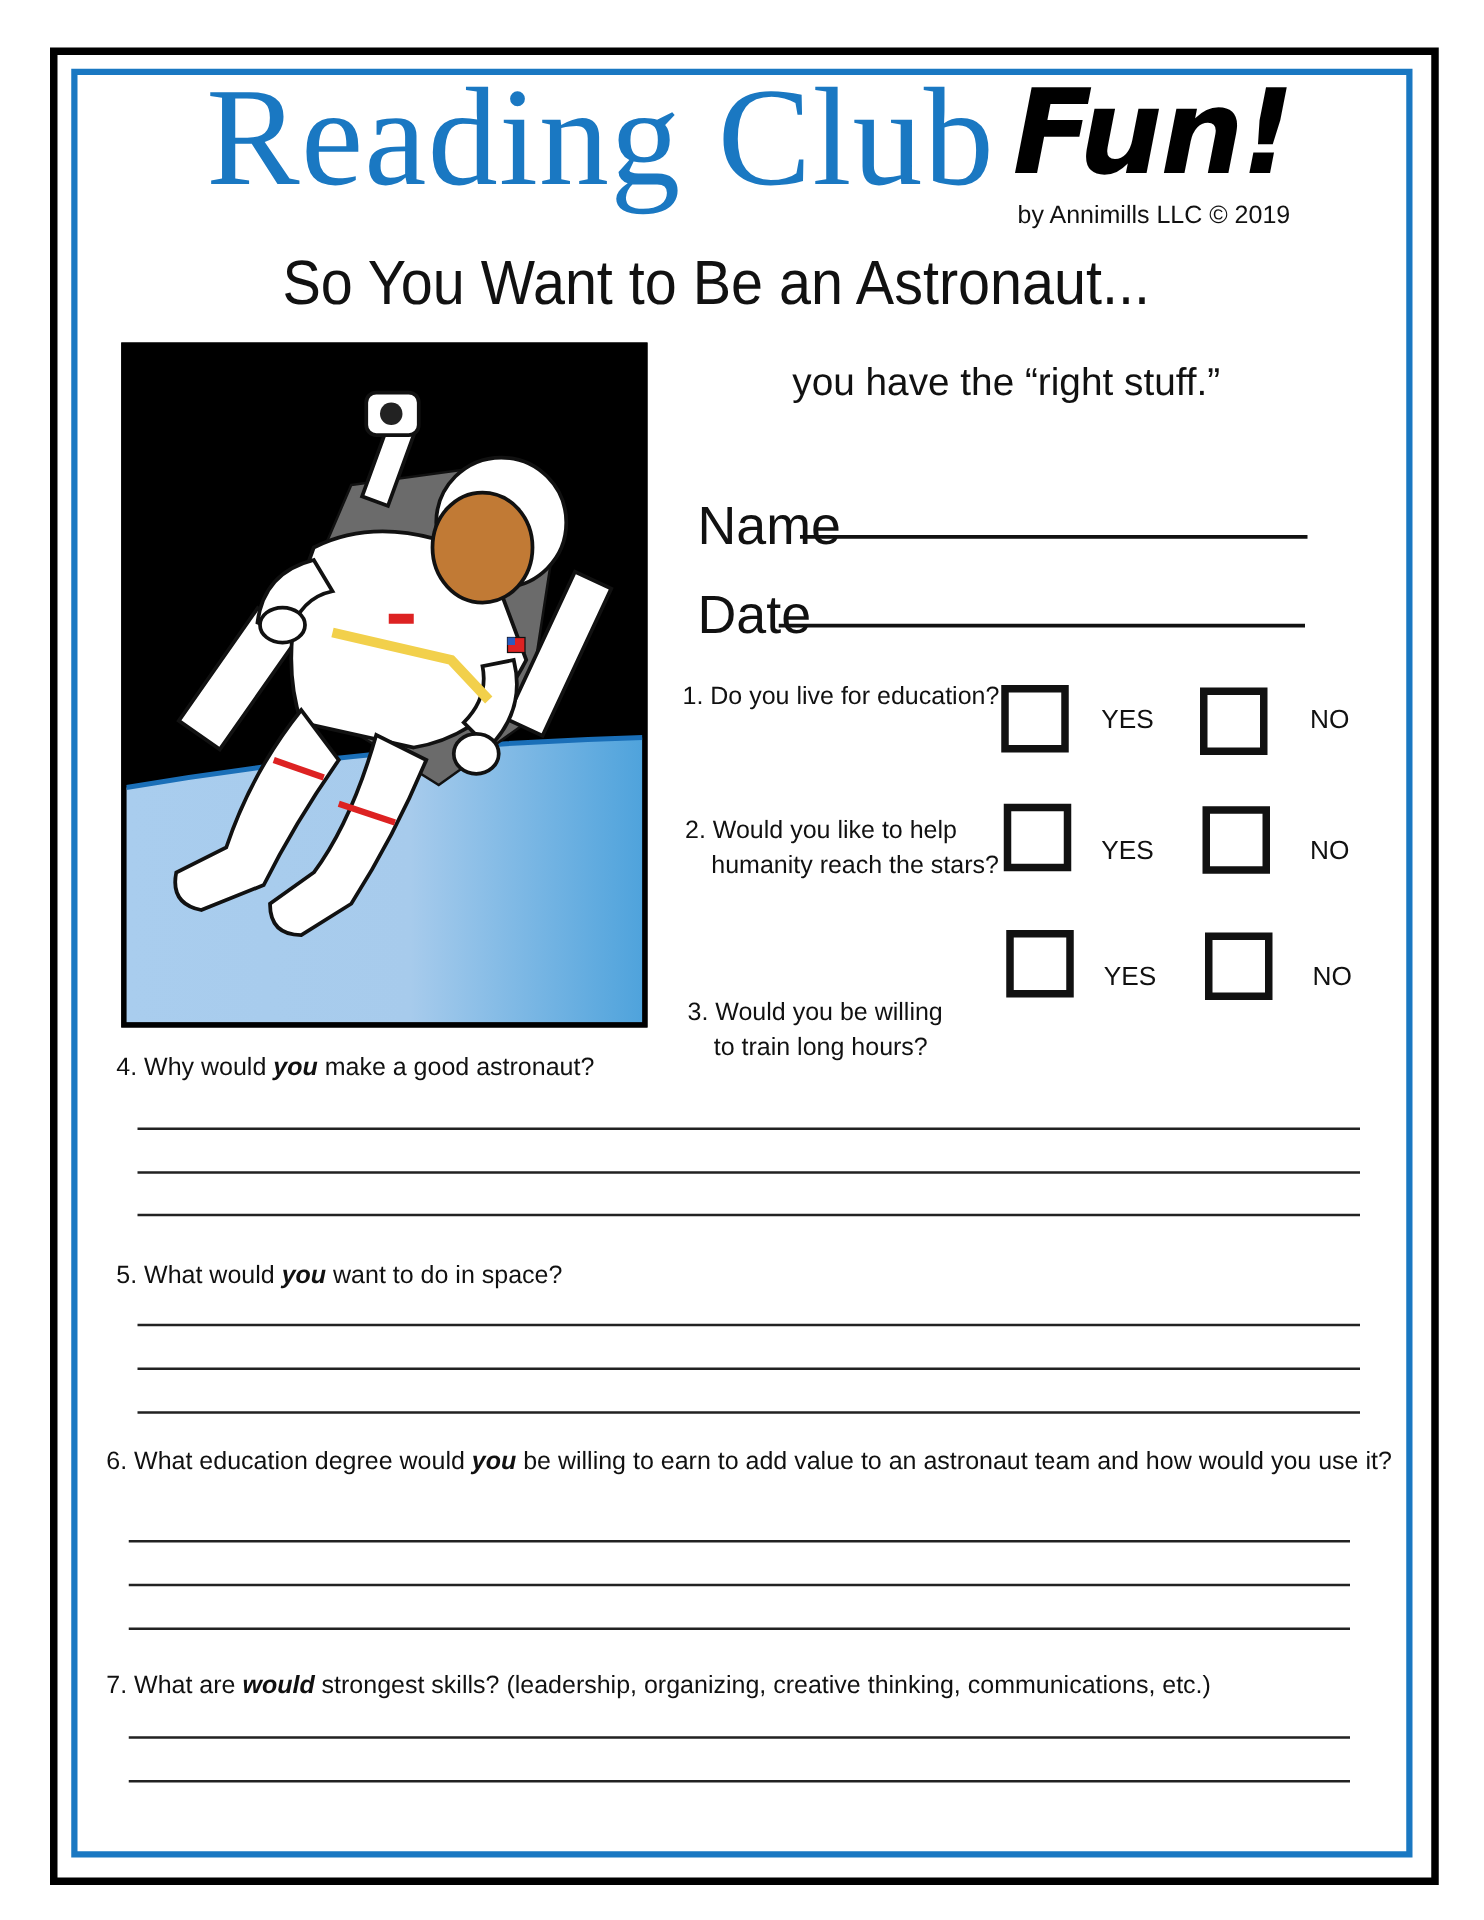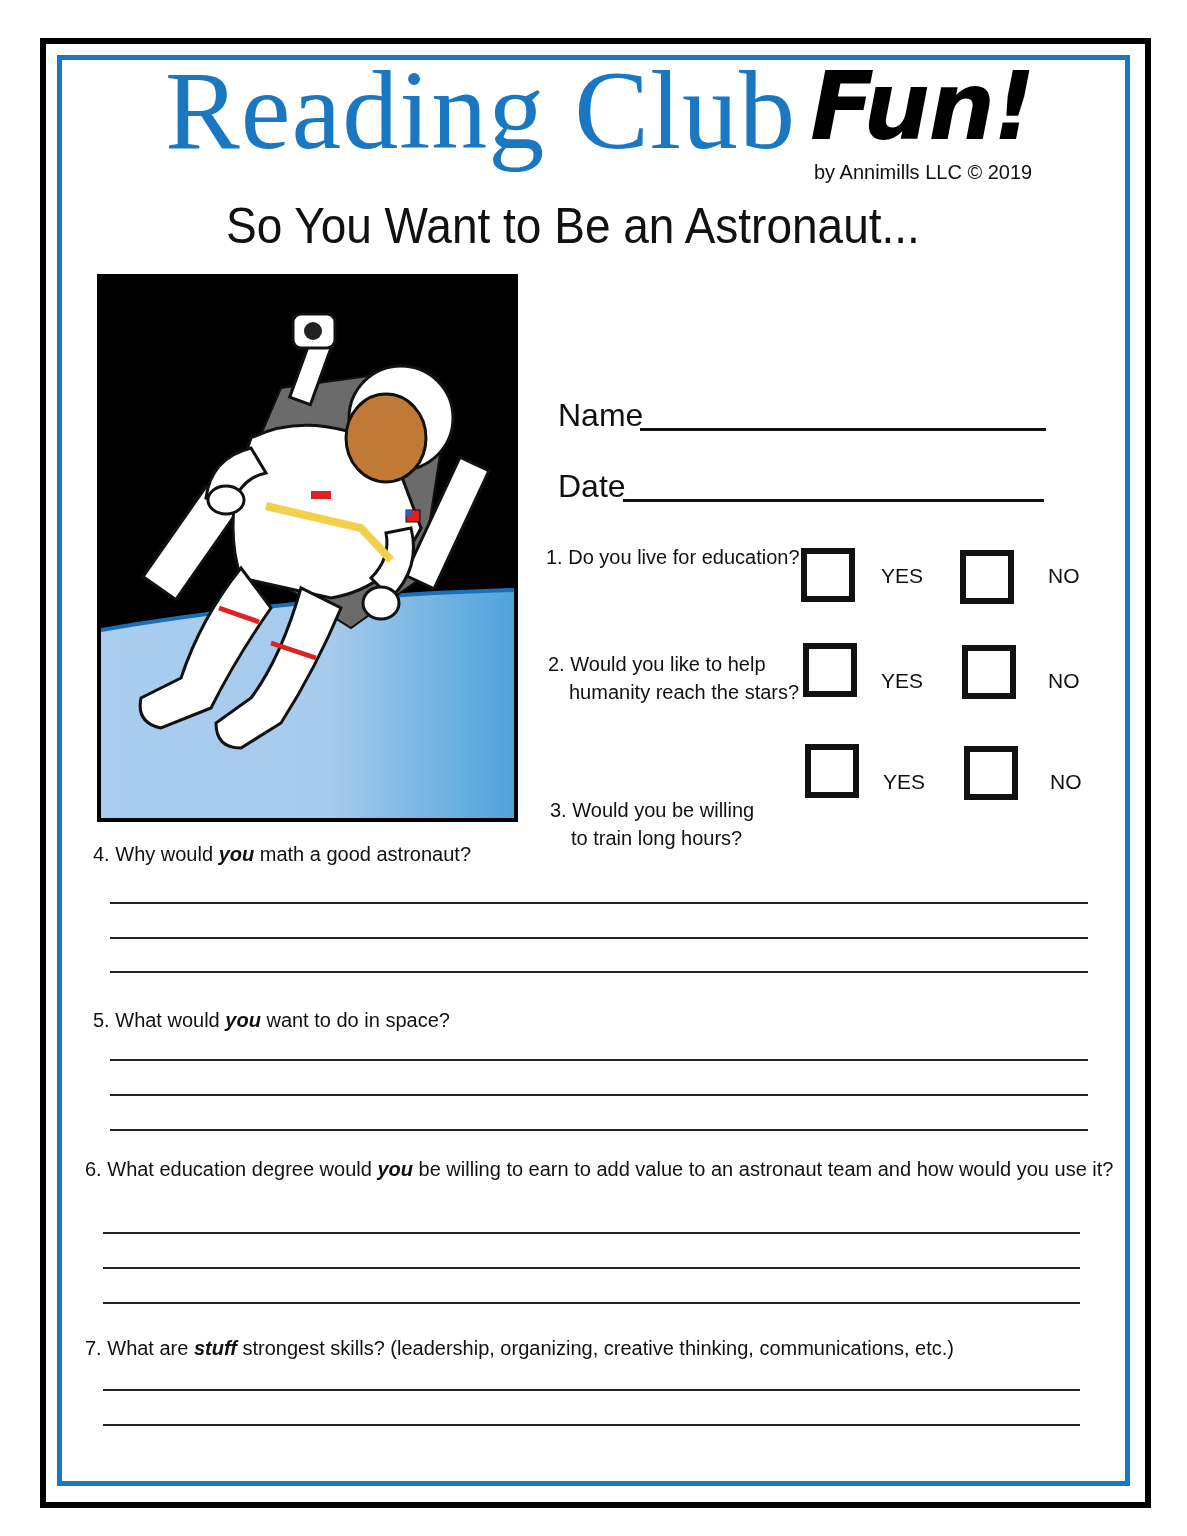--- a/index.html
+++ b/index.html
@@ -9,21 +9,21 @@
   .outer-frame { left: 40px; top: 38px; width: 1099px; height: 1458px; border: 6px solid #000; box-sizing: content-box; }
   .inner-frame { left: 57px; top: 55px; width: 1063px; height: 1421px; border: 5px solid #1a78c2; }
   .title-reading { left: 165px; top: 54px; font-family: "Liberation Serif", "DejaVu Serif", serif;
         font-size: 112px; color: #1a78c2; letter-spacing: 1px; white-space: nowrap; line-height: 1; }
   .title-fun { left: 810px; top: 60px; font-family: "DejaVu Sans", sans-serif; font-weight: bold;
         font-style: italic; font-size: 94px; color: #000; white-space: nowrap; line-height: 1; letter-spacing: -2px; }
   .byline { left: 814px; top: 161px; font-size: 20px; white-space: nowrap; }
   .subtitle { left: 226px; top: 197px; font-size: 50px; white-space: nowrap; transform: scaleX(0.92); transform-origin: left top; }
   .illustration { left: 97px; top: 274px; width: 413px; height: 540px; border: 4px solid #000; background: #000; overflow: hidden; }
   .intro { left: 560px; top: 285px; width: 490px; text-align: center; font-size: 31px; line-height: 42px; }
-  .field-label { font-size: 32px; white-space: nowrap; }
+  .field-label { font-size: 43px; white-space: nowrap; }
   .field-line { height: 0; border-bottom: 3px solid #111; }
   .q { font-size: 20px; line-height: 28px; white-space: nowrap; }
   .box { width: 54px; height: 54px; border: 6px solid #111; box-sizing: border-box; }
   .opt { font-size: 21px; }
   .rule { height: 0; border-bottom: 2px solid #222; }
   em.you { font-style: italic; font-weight: bold; }
 </style>
 </head>
 <body>
 
@@ -76,20 +76,21 @@
     <rect x="210" y="213" width="20" height="8" fill="#d22"></rect>
 
     <path d="M140 290 Q100 340 80 400 L40 420 Q35 445 60 450 L110 430 Q135 380 170 330 Z" fill="#fff" stroke="#111" stroke-width="3"></path>
     <path d="M200 310 Q180 380 150 420 L115 445 Q115 470 140 470 L180 445 Q215 390 240 330 Z" fill="#fff" stroke="#111" stroke-width="3"></path>
     <path d="M118 330 L158 344" stroke="#d22" stroke-width="5"></path>
     <path d="M170 365 L215 380" stroke="#d22" stroke-width="5"></path>
   </svg>
 </div>
 
 <div class="abs intro">
+  <div>you have the “right stuff.”</div>
 </div>
 
 <div class="abs field-label" style="left:558px; top:397px;">Name</div>
 <div class="abs field-line" style="left:640px; top:428px; width:406px;"></div>
 <div class="abs field-label" style="left:558px; top:468px;">Date</div>
 <div class="abs field-line" style="left:623px; top:499px; width:421px;"></div>
 
 <div class="abs q" style="left:546px; top:543px;">
   <span>1.</span>
   <span>Do you live for education?</span>
@@ -111,37 +112,37 @@
 <div class="abs q" style="left:550px; top:751px;margin-top:45px;">
   <div><span>3.</span> <span>Would you be willing</span></div>
   <div style="padding-left:21px;">to train long hours?</div>
 </div>
 <div class="abs box" style="left:805px; top:744px;"></div>
 <div class="abs opt" style="left:883px; top:770px;">YES</div>
 <div class="abs box" style="left:964px; top:746px;"></div>
 <div class="abs opt" style="left:1050px; top:770px;">NO</div>
 
 <div class="abs q" style="left:93px; top:840px;">
-  <span>4.</span> <span>Why would </span><em class="you">you</em><span> math a good astronaut?</span>
+  <span>4.</span> <span>Why would </span><em class="you">you</em><span> make a good astronaut?</span>
 </div>
 <div class="abs rule" style="left:110px; top:902px; width:978px;"></div>
 <div class="abs rule" style="left:110px; top:937px; width:978px;"></div>
 <div class="abs rule" style="left:110px; top:971px; width:978px;"></div>
 
 <div class="abs q" style="left:93px; top:1006px;">
   <span>5.</span> <span>What would </span><em class="you">you</em><span> want to do in space?</span>
 </div>
 <div class="abs rule" style="left:110px; top:1059px; width:978px;"></div>
 <div class="abs rule" style="left:110px; top:1094px; width:978px;"></div>
 <div class="abs rule" style="left:110px; top:1129px; width:978px;"></div>
 
 <div class="abs q" style="left:85px; top:1155px;">
   <div><span>6.</span> <span>What education degree would </span><em class="you">you</em><span> be willing to earn to add value to an astronaut team and how would you use it?</span></div>
 </div>
 <div class="abs rule" style="left:103px; top:1232px; width:977px;"></div>
 <div class="abs rule" style="left:103px; top:1267px; width:977px;"></div>
 <div class="abs rule" style="left:103px; top:1302px; width:977px;"></div>
 
 <div class="abs q" style="left:85px; top:1334px;">
-  <span>7.</span> <span>What are </span><em class="you">stuff</em><span> strongest skills? (leadership, organizing, creative thinking, communications, etc.)</span>
+  <span>7.</span> <span>What are </span><em class="you">would</em><span> strongest skills? (leadership, organizing, creative thinking, communications, etc.)</span>
 </div>
 <div class="abs rule" style="left:103px; top:1389px; width:977px;"></div>
 <div class="abs rule" style="left:103px; top:1424px; width:977px;"></div>
 
 </body></html>

